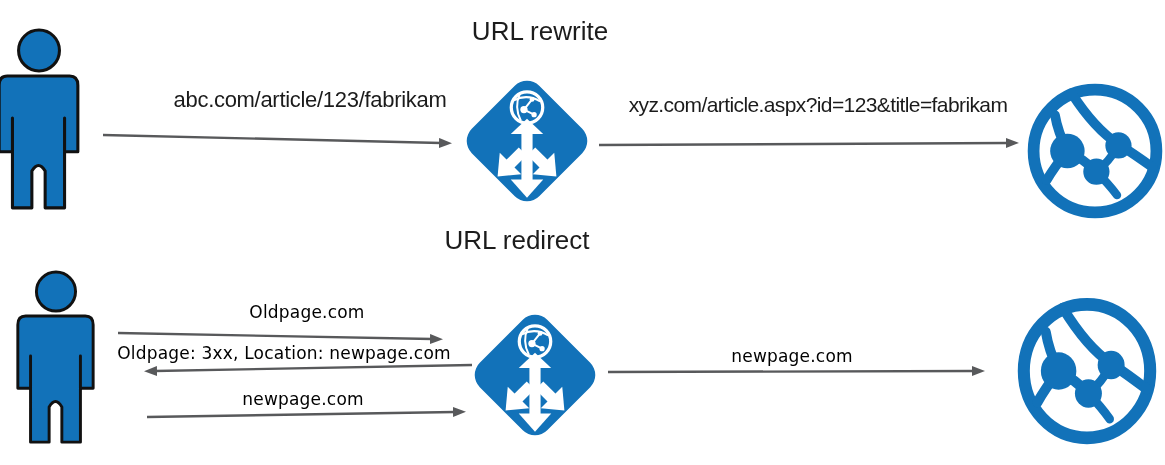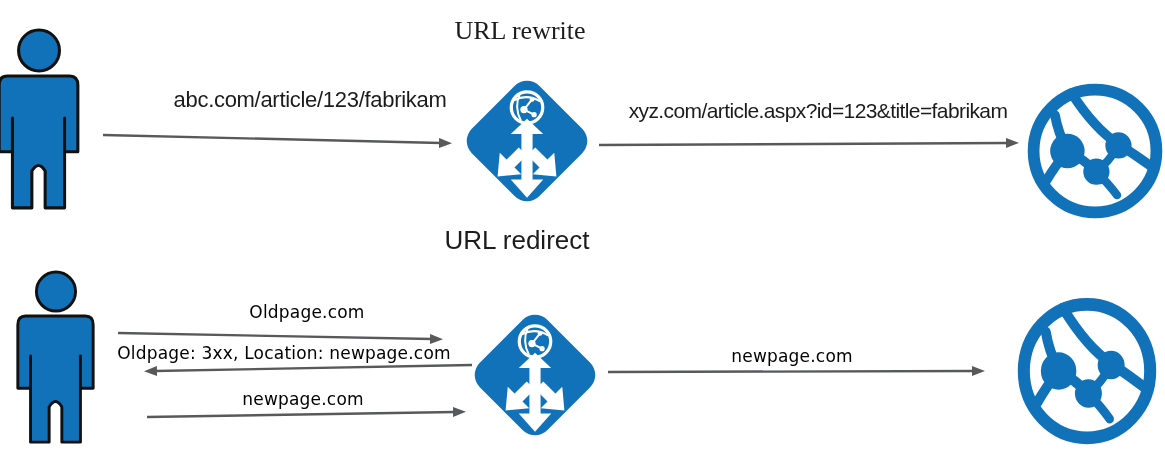--- a/index.html
+++ b/index.html
@@ -37,27 +37,27 @@
     color: #000000;
     letter-spacing: 0.2px;
     white-space: nowrap;
   }
   svg { display: block; }
   .conn { stroke: #58595B; stroke-width: 2.4; }
 </style>
 </head>
 <body>
 
-<div class="title" style="left:520px; top:16px;font-family:Liberation Serif, serif;">URL rewrite</div>
+<div class="title" style="left:540px; top:16px;">URL rewrite</div>
 
 <div class="title" style="left:517px; top:225px;">URL redirect</div>
 
 <div class="url-label l1" style="left:296px; top:87px;margin-left:14px;">abc.com/article/123/fabrikam</div>
 
-<div class="url-label l2" style="left:818px; top:93px;margin-top:6px;">xyz.com/article.aspx?id=123&amp;title=fabrikam</div>
+<div class="url-label l2" style="left:818px; top:93px;">xyz.com/article.aspx?id=123&amp;title=fabrikam</div>
 
 <div class="bold-label" style="left:307px; top:302px;">Oldpage.com</div>
 
 <div class="bold-label" style="left:284px; top:343px;">Oldpage: 3xx, Location: newpage.com</div>
 
 <div class="bold-label" style="left:303px; top:389px;">newpage.com</div>
 
 <div class="bold-label" style="left:792px; top:346px;">newpage.com</div>
 
 <svg class="abs" style="left:0; top:0; pointer-events:none;" width="1165" height="465">

